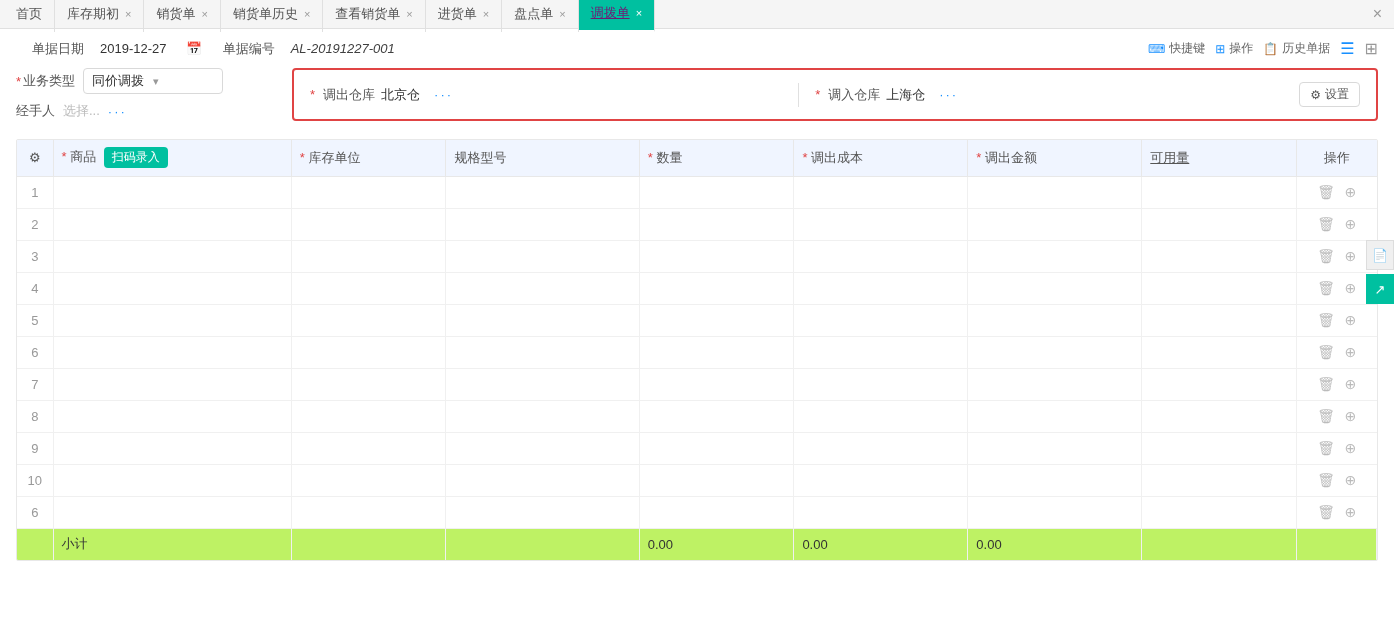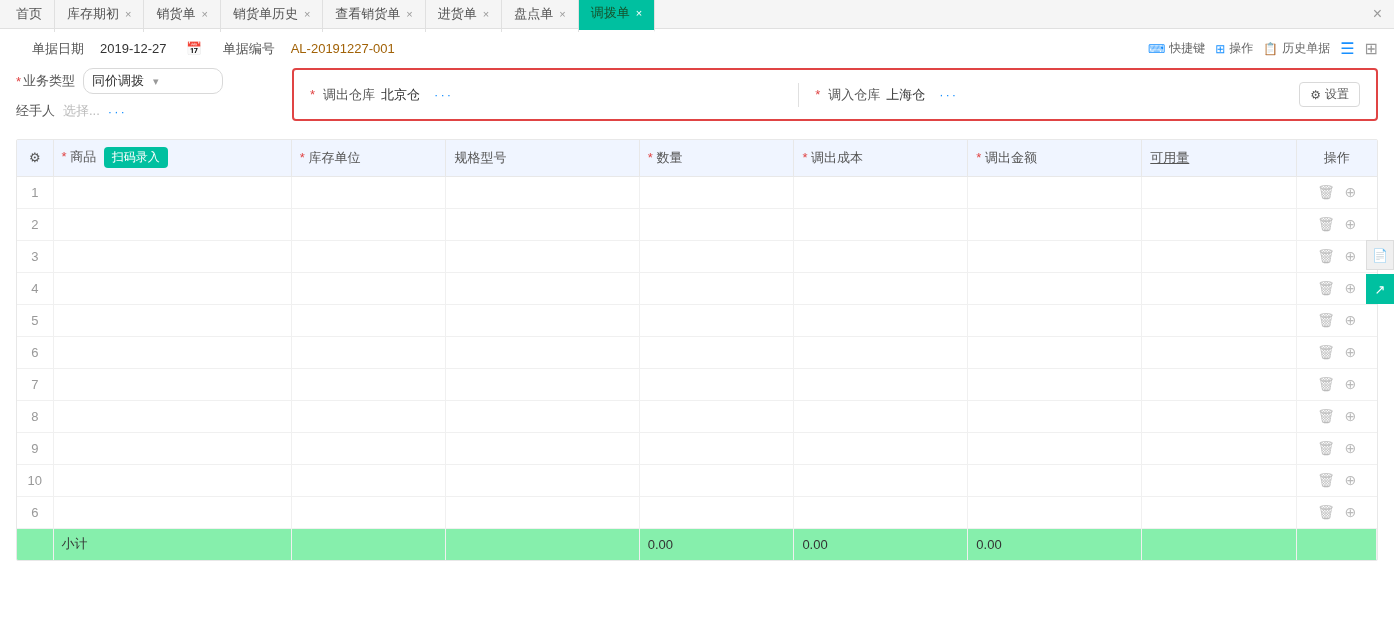--- a/index.html
+++ b/index.html
@@ -78,21 +78,21 @@
     .toolbar-right-item {
       display: flex;
       align-items: center;
       gap: 4px;
       cursor: pointer;
     }
     .doc-date-label { color: #555; }
     .doc-date-value { color: #333; font-weight: 500; }
     .calendar-icon { color: #00b894; margin: 0 4px; cursor: pointer; }
     .doc-no-label { color: #555; }
-    .doc-no-value { color: #a16207; }
+    .doc-no-value { color: #404040; font-style: italic; }
 
     
     .form-highlight {
       border: 2px solid #e04444;
       border-radius: 4px;
       padding: 12px 16px;
       display: flex;
       align-items: center;
       gap: 0;
       margin-bottom: 10px;
@@ -227,21 +227,21 @@
     }
     .action-icon {
       cursor: pointer;
       color: #bbb;
       font-size: 14px;
       margin: 0 3px;
     }
 
     
     .subtotal-row {
-      background: #86efac;
+      background: #bef264;
       height: 32px;
       border-top: 1px solid #e8e8e8;
     }
     .subtotal-row td {
       padding: 0 8px;
       border-right: 1px solid #f0f0f0;
       color: #333;
       font-size: 13px;
     }
 
@@ -298,21 +298,21 @@
   </div>
   <div class="tab-item">
     <span>进货单</span>
     <span class="tab-close">×</span>
   </div>
   <div class="tab-item">
     <span>盘点单</span>
     <span class="tab-close">×</span>
   </div>
   <div class="tab-item active" style="background:#00c0a0;color:#fff;border-top:none;">
-    <span style="color:#14532d;">调拨单</span>
+    <span style="color:#701a75;text-decoration:underline;">调拨单</span>
     <span class="tab-close" style="color:#fff;">×</span>
   </div>
   <div class="tab-bar-end">×</div>
 </div>
 
 <div class="main-content">
 
   <div class="toolbar-row">
     <div class="toolbar-left">
       <span class="doc-date-label">单据日期</span>
@@ -343,21 +343,21 @@
     </div>
   </div>
 
   <div style="display:flex; align-items:flex-start; margin-bottom:8px;">
 
     <div class="left-form">
 
       <div class="form-row">
         <span class="required-star">*</span>
         <span class="form-field-label">业务类型</span>
-        <div class="business-select" style="margin-left:8px;border-radius:10px;">
+        <div class="business-select" style="margin-left:8px;">
           <span>同价调拨</span>
           <span class="arrow">▾</span>
         </div>
       </div>
 
       <div class="manager-row">
         <span class="form-field-label">经手人</span>
         <span class="manager-placeholder">选择...</span>
         <span class="manager-dots">···</span>
       </div>

